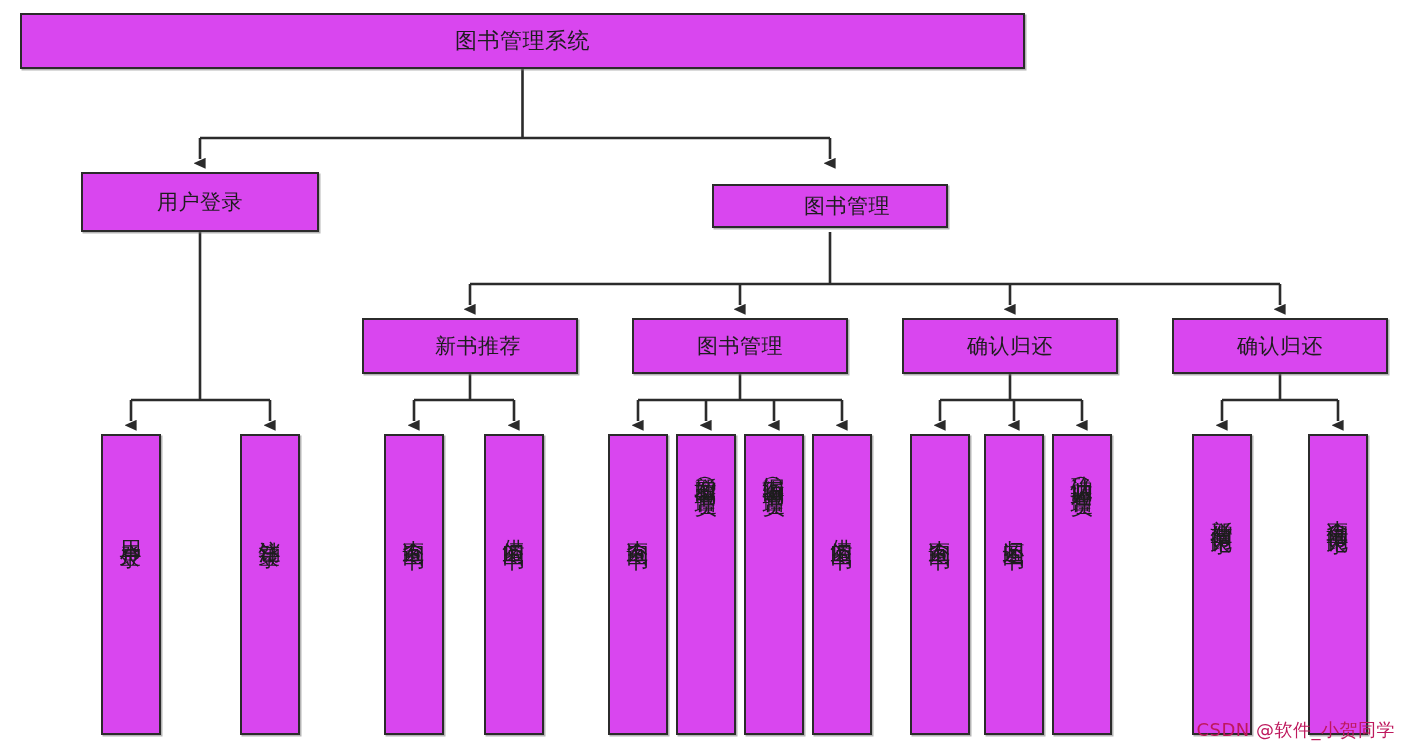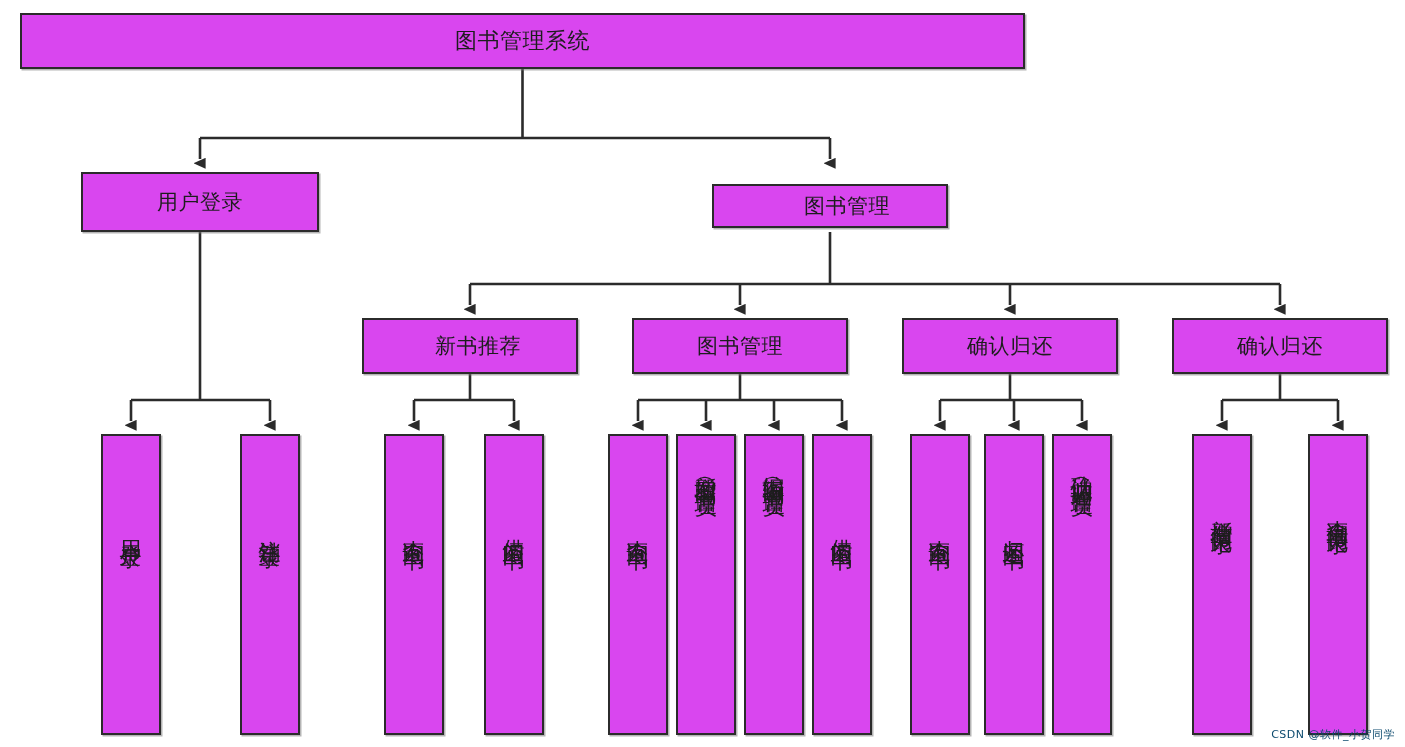--- a/index.html
+++ b/index.html
@@ -58,22 +58,22 @@
     letter-spacing:3px;
     white-space:nowrap;
   }
   .node.vert.mid .lbl{ padding-top:72px; }
   .node.vert.midlow .lbl{ padding-top:52px; }
   .node.vert.hi .lbl{ padding-top:8px; }
   .watermark{
     position:absolute;
     right:10px;
     bottom:5px;
-    font-size:11px;
-    color:#0c4a6e;
+    font-size:18px;
+    color:#be185d;
     z-index:5;
     white-space:nowrap;
     letter-spacing:0.5px;
   }
 </style>
 </head>
 <body>
 
 <div id="canvas">
 

